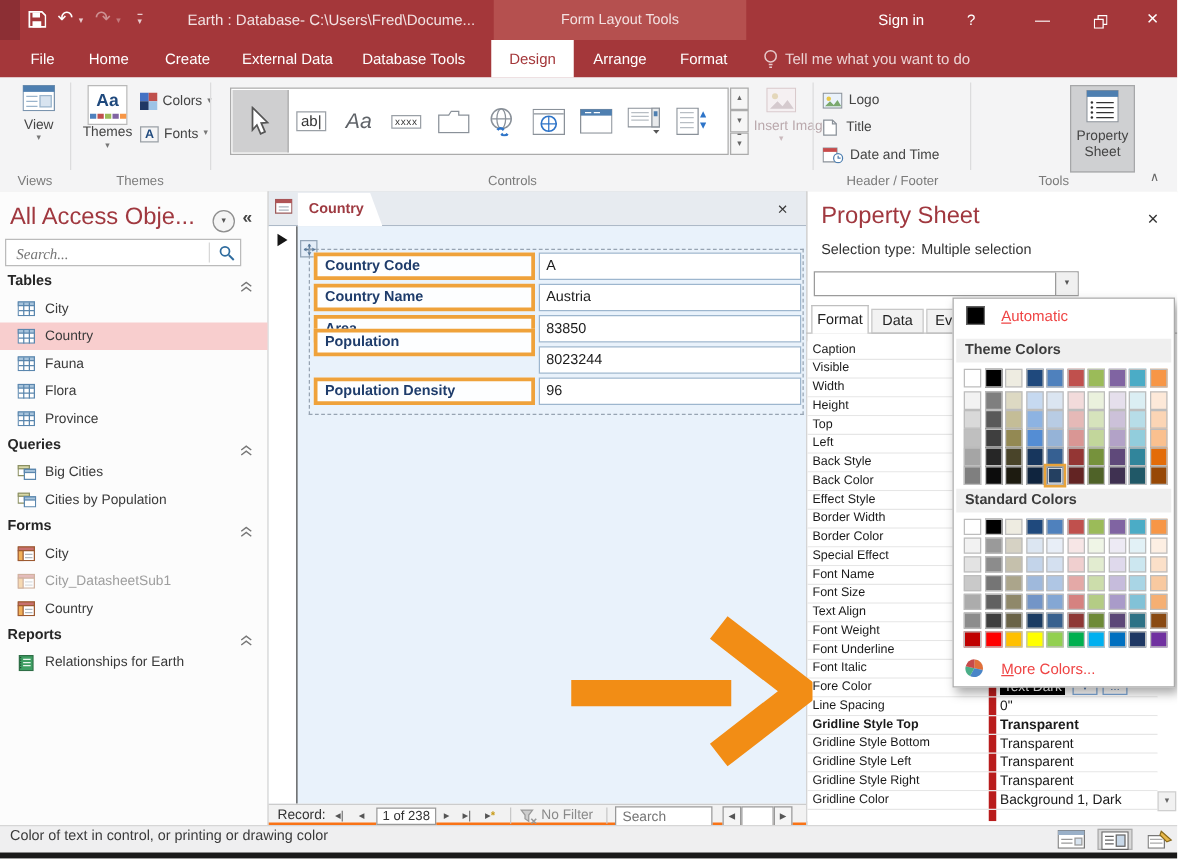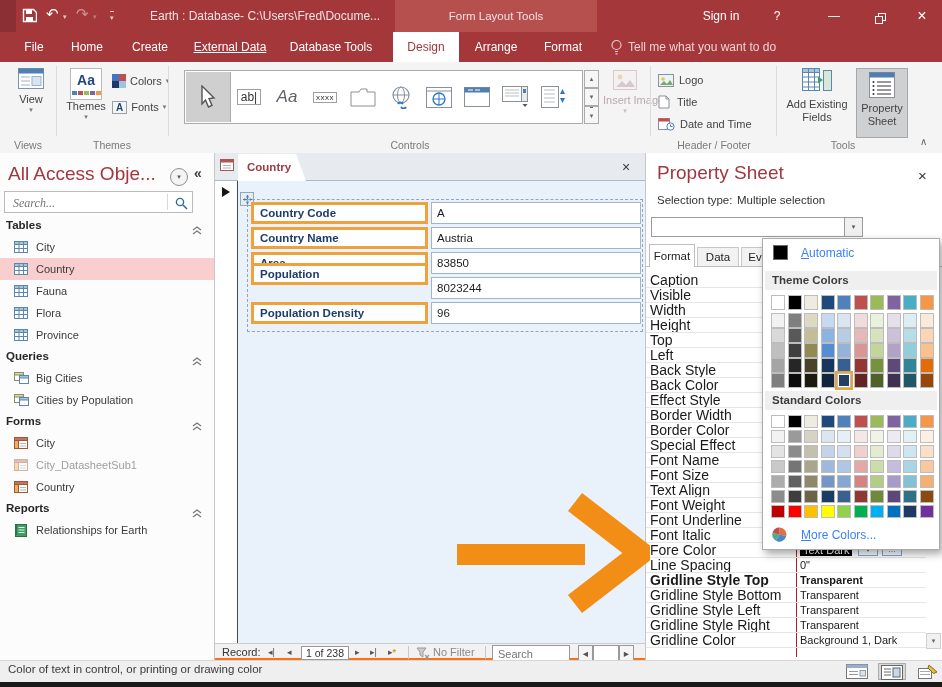--- a/index.html
+++ b/index.html
@@ -73,28 +73,28 @@
   .prop-title{position:absolute;left:657px;top:162px;font-size:19px;color:#A0383F;white-space:nowrap;}
   .prop-close{position:absolute;left:918px;top:167px;font-size:15px;color:#333;}
   .seltype{position:absolute;top:194px;font-size:11.5px;color:#333;white-space:nowrap;}
   .combo{position:absolute;left:651px;top:217px;width:212px;height:20px;border:1px solid #9B9B9B;background:#fff;box-sizing:border-box;}
   .combo-dd{position:absolute;right:0;top:0;width:17px;height:18px;background:#F0F0F0;border-left:1px solid #9B9B9B;color:#555;font-size:7px;text-align:center;line-height:18px;}
   .ptab{position:absolute;font-size:11.5px;color:#222;text-align:center;box-sizing:border-box;}
   .ptab.on{background:#fff;border:1px solid #BFBFBF;border-bottom:none;z-index:2;}
   .ptab.off{background:#F2F2F2;border:1px solid #C8C8C8;}
   .ptabline{position:absolute;left:645px;top:266px;width:297px;height:1px;background:#BFBFBF;}
   .prow{position:absolute;left:646px;width:280px;height:15px;border-bottom:1px solid #E6E6E6;box-sizing:border-box;display:flex;background:#fff;}
-  .pname{width:151px;border-right:1px solid #b91c1c;padding-left:4px;font-size:14px;line-height:14px;color:#1A1A1A;white-space:nowrap;overflow:hidden;box-sizing:border-box;}
+  .pname{width:151px;border-right:6px solid #b91c1c;padding-left:4px;font-size:10px;line-height:14px;color:#1A1A1A;white-space:nowrap;overflow:hidden;box-sizing:border-box;}
   .pval{flex:1;padding-left:3px;font-size:11px;line-height:14px;color:#1A1A1A;white-space:nowrap;overflow:hidden;position:relative;}
   .val-dark{background:#000;color:#fff;padding:0 3px;}
   .pbtn{position:absolute;top:0;width:20px;height:13px;background:#fff;border:1px solid #7DA7D8;box-sizing:border-box;color:#2E5D9E;font-size:8px;text-align:center;line-height:11px;}
   .pscroll{position:absolute;left:926px;top:633px;width:15px;height:16px;background:#F1F1F1;border:1px solid #CFCFCF;box-sizing:border-box;color:#666;font-size:7px;text-align:center;line-height:14px;}
   
   .picker{position:absolute;left:762px;top:238px;width:178px;height:312px;background:#fff;border:1px solid #ABABAB;box-shadow:3px 4px 8px rgba(0,0,0,.35);box-sizing:border-box;z-index:10;}
-  .pick-row-label{position:absolute;font-size:12px;color:#3b82f6;line-height:16px;}
+  .pick-row-label{position:absolute;font-size:12px;color:#ef4444;line-height:16px;}
   .u-first::first-letter{text-decoration:underline;}
   .pick-hdr{position:absolute;left:2px;width:172px;height:19px;background:#EFEFEF;font-weight:bold;font-size:11.5px;color:#3C3C3C;line-height:19px;padding-left:7px;box-sizing:border-box;}
   .sw{position:absolute;width:14px;height:13px;border:1px solid #BDBDBD;box-sizing:border-box;}
   .sw.tall{height:15px;}
   .sw-sel{outline:2px solid #E8A33B;box-shadow:0 0 0 1px #fff inset;z-index:2;}
   
   .statusbar{left:0;top:660px;width:942px;height:22px;background:#EFEFF0;border-top:1px solid #D6D6D6;box-sizing:border-box;}
   .status-text{position:absolute;left:8px;top:663px;font-size:11.5px;color:#3A3A3A;}
   .sv-ico{position:absolute;top:663px;width:28px;height:17px;text-align:center;line-height:0;padding-top:1px;box-sizing:border-box;}
   .sv-ico.on{background:#D8D8D8;border:1px solid #ACACAC;}
@@ -132,21 +132,21 @@
         </svg>
     </div>
     <div class="abs tbtn" style="left:902px;width:40px;font-size:16px;">×</div>
   </div>
 
   <div class="abs tabrow">
     <div class="abs ctxtabs"></div>
     <div class="abs rtab" style="left:14px;width:40px;">File</div>
     <div class="abs rtab" style="left:64px;width:46px;">Home</div>
     <div class="abs rtab" style="left:126px;width:48px;">Create</div>
-    <div class="abs rtab" style="left:188px;width:84px;text-decoration:underline;">External Data</div>
+    <div class="abs rtab" style="left:188px;width:84px;">External Data</div>
     <div class="abs rtab" style="left:284px;width:94px;">Database Tools</div>
     <div class="abs rtab active" style="left:393px;width:66px;">Design</div>
     <div class="abs rtab" style="left:466px;width:60px;">Arrange</div>
     <div class="abs rtab" style="left:536px;width:54px;">Format</div>
     <div class="abs" style="left:610px;top:7px;">
       <svg width="13" height="17">
           <circle cx="6.5" cy="6" r="4.5" fill="none" stroke="#E6C8CA" stroke-width="1.2"></circle>
           <path d="M5 12.5h3M5.4 14.8h2.2" stroke="#E6C8CA" stroke-width="1.2"></path>
         </svg>
     </div>
@@ -294,30 +294,20 @@
   <div class="abs" style="left:658px;top:116px;height:16px;display:flex;align-items:center;gap:5px;">
     <svg width="17" height="14">
         <rect x="0.5" y="1.5" width="11" height="11" fill="#fff" stroke="#8A9199"></rect>
         <rect x="0.5" y="1.5" width="11" height="3" fill="#C84A4A"></rect>
         <circle cx="12.5" cy="9.5" r="3.6" fill="#fff" stroke="#4E7FB0"></circle>
         <path d="M12.5 7.5v2h2" fill="none" stroke="#4E7FB0"></path>
       </svg>
     <span class="rbtn-label">Date and Time</span>
   </div>
   <div class="abs sep" style="left:776px;top:66px;height:70px;"></div>
-  <div class="abs" style="left:780px;top:68px;width:74px;height:66px;text-align:center;">
-    <svg width="30" height="26">
-        <rect x="0.5" y="0.5" width="17" height="22" fill="#fff" stroke="#5B87AE"></rect>
-        <rect x="0.5" y="0.5" width="17" height="4" fill="#A8C4DC" stroke="#5B87AE"></rect>
-        <path d="M6.5 1v22M12.5 1v22M1 9h17M1 14h17M1 19h17" stroke="#5B87AE"></path>
-        <rect x="21.5" y="2.5" width="8" height="20" fill="#D8E8D8" stroke="#5B87AE"></rect>
-        <path d="M21 12l-5-3.5v7z" fill="#3E9E63"></path>
-      </svg>
-    <div class="rbtn-label" style="white-space:normal;line-height:13px;">Add Existing Fields</div>
-  </div>
   <div class="abs" style="left:856px;top:68px;width:52px;height:70px;text-align:center;background:#CFD0D2;border:1px solid #A6A7A9;box-sizing:border-box;">
     <svg width="26" height="26" style="margin-top:3px;">
         <rect x="0.5" y="0.5" width="25" height="25" fill="#fff" stroke="#8A9199"></rect>
         <rect x="0.5" y="0.5" width="25" height="5" fill="#4E7FB0"></rect>
         <path d="M8 10h14M8 14h14M8 18h14M8 22h14" stroke="#333"></path>
         <circle cx="4.5" cy="10" r="1" fill="#333"></circle>
         <circle cx="4.5" cy="14" r="1" fill="#333"></circle>
         <circle cx="4.5" cy="18" r="1" fill="#333"></circle>
         <circle cx="4.5" cy="22" r="1" fill="#333"></circle>
       </svg>

